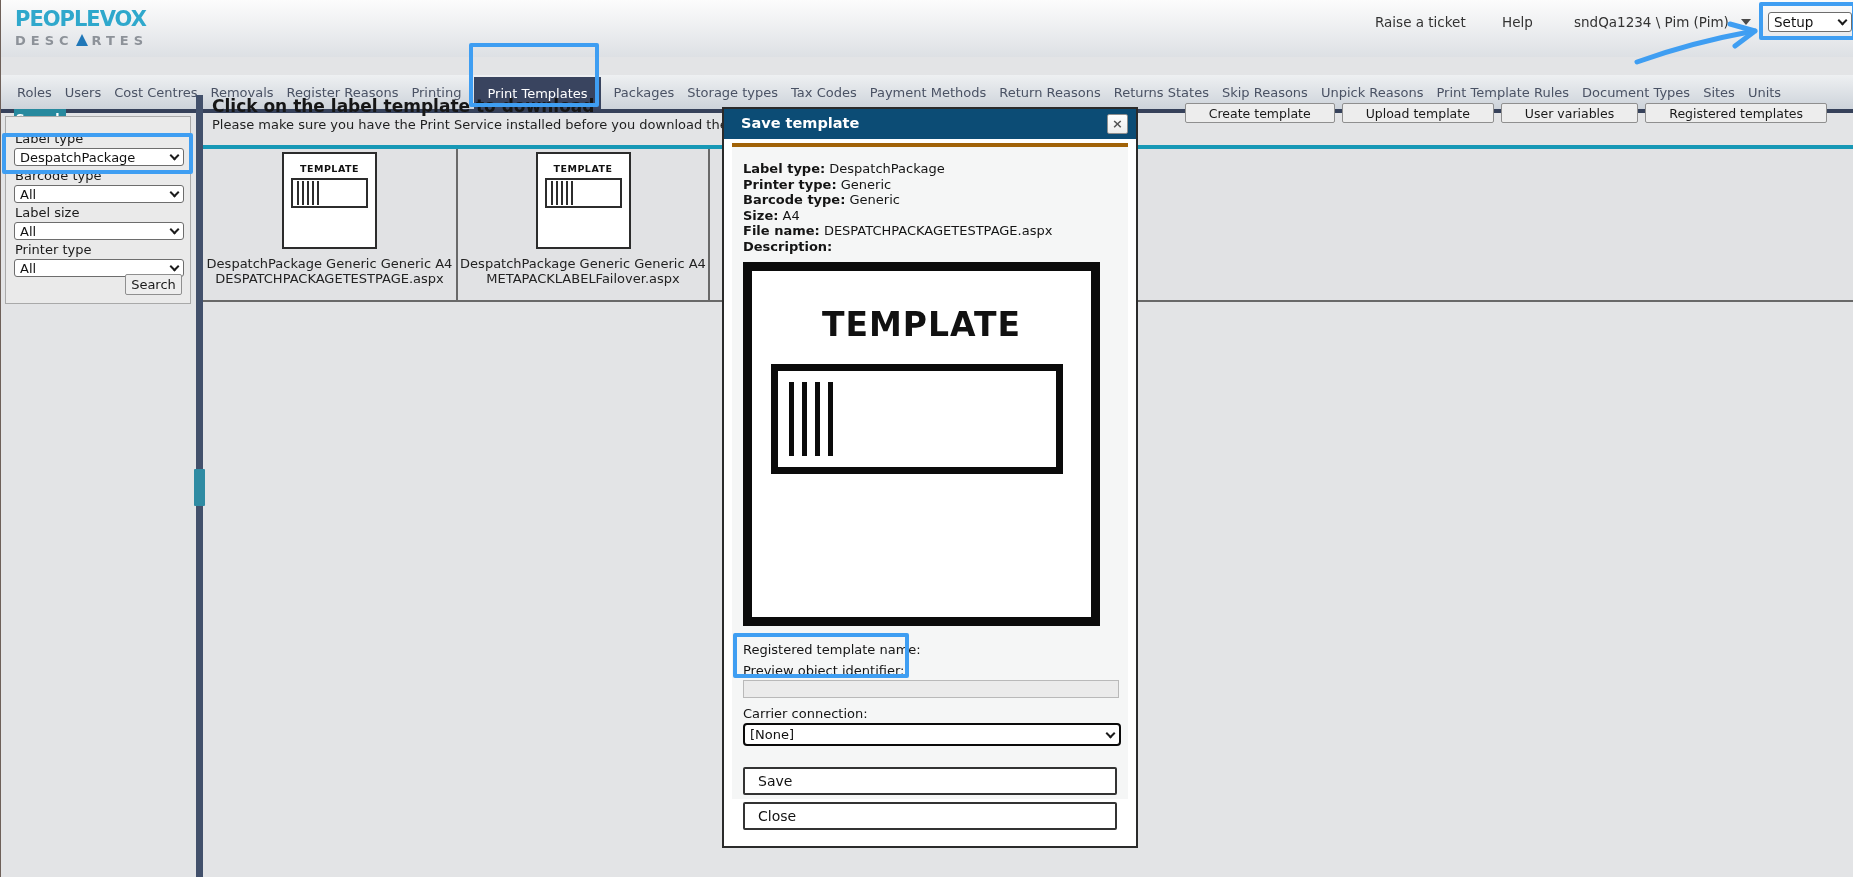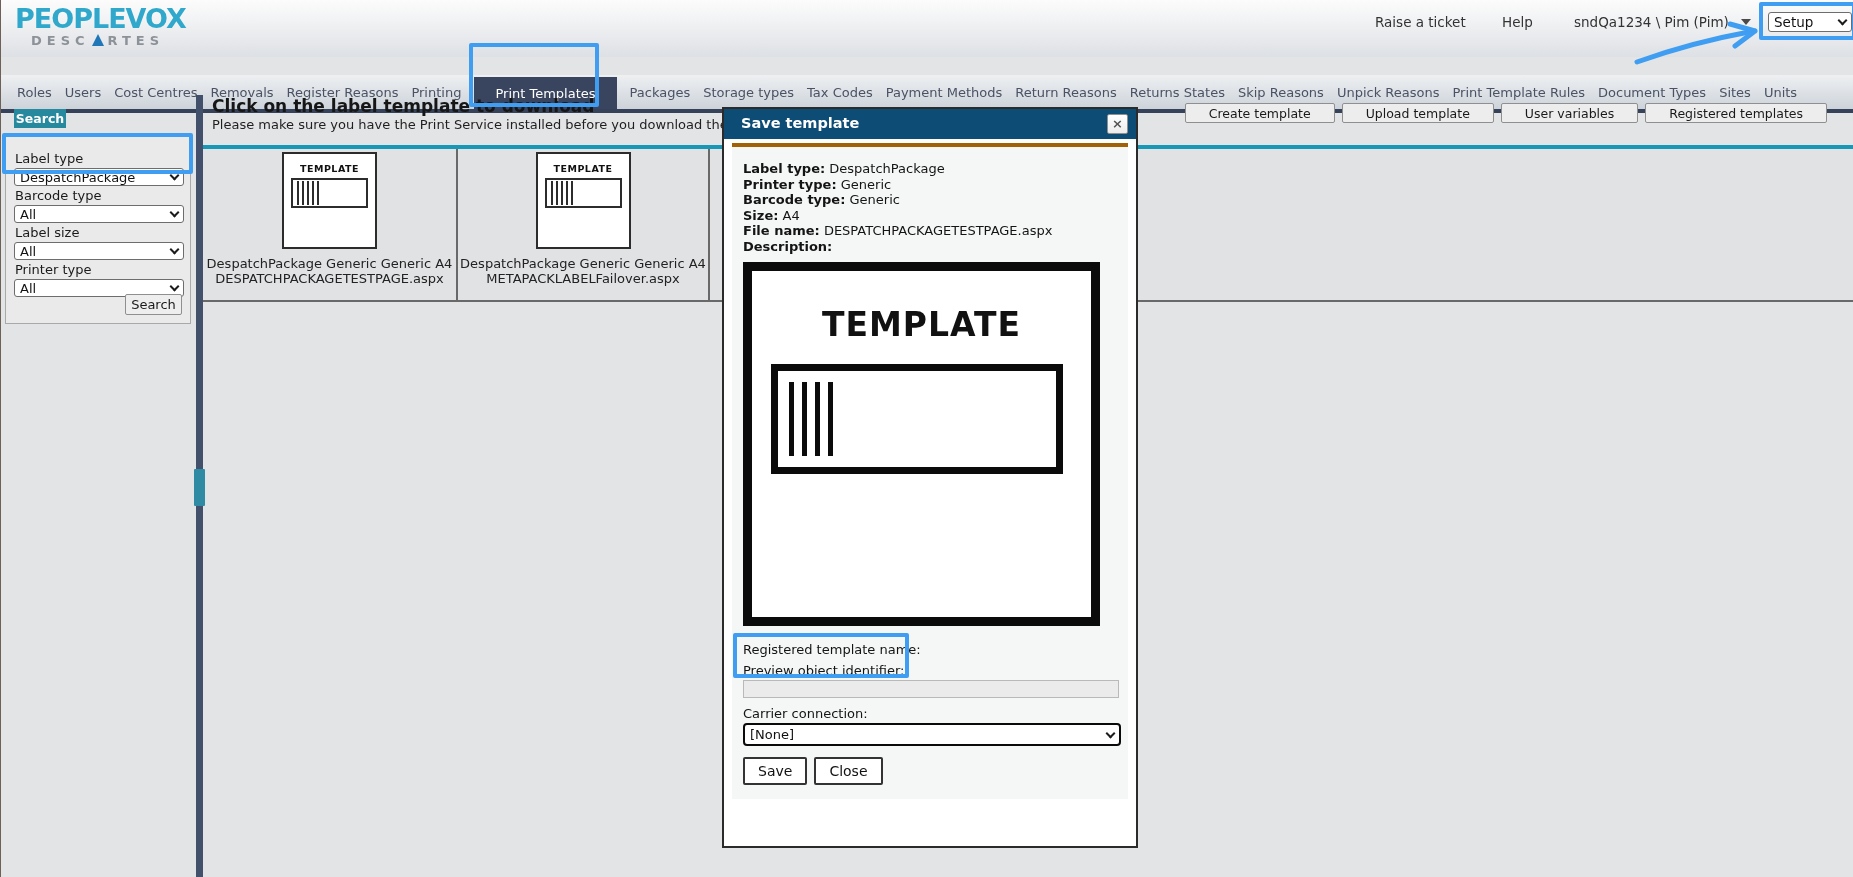--- a/index.html
+++ b/index.html
@@ -4,43 +4,43 @@
 <style>
   * { margin:0; padding:0; box-sizing:border-box; }
   html,body { width:1853px; height:877px; }
   body { font-family:"DejaVu Sans","Liberation Sans",sans-serif; font-size:13px; color:#222; }
   #app { position:relative; width:1853px; height:877px; overflow:hidden; background:#e3e4e6; border-left:1px solid #6e6059; }
 
   
   .header { position:absolute; left:0; top:0; width:1853px; height:57px;
             background:linear-gradient(#fcfcfc,#e7e9ec 70%,#dde0e4); }
   .logo { position:absolute; left:14px; top:4px; }
-  .logo-primary { font-size:27px; font-weight:bold; letter-spacing:-1px; color:#2fa8cc; line-height:30px; }
-  .logo-secondary { display:flex; gap:2px; color:#8d9299; font-size:13px; font-weight:bold; letter-spacing:5px; line-height:14px;margin-left:16px; }
+  .logo-primary { font-size:21px; font-weight:bold; letter-spacing:-1px; color:#2fa8cc; line-height:30px; }
+  .logo-secondary { display:flex; gap:2px; color:#8d9299; font-size:13px; font-weight:bold; letter-spacing:5px; line-height:14px; }
   .logo-tri { width:0; height:0; border-left:6px solid transparent; border-right:6px solid transparent; border-bottom:12px solid #2077b8; margin:0 2px 1px 0; }
   .hdr-link { position:absolute; top:14px; font-size:13.5px; color:#333; cursor:pointer; }
   .hdr-user { position:absolute; top:14px; left:1573px; font-size:13.5px; color:#333; display:flex; align-items:center; gap:12px; cursor:pointer; }
   .caret { width:0; height:0; border-left:5px solid transparent; border-right:5px solid transparent; border-top:6px solid #4a4a4a; }
 
   
   .select { background:#fff; border:1px solid #6d6d6d; border-radius:3px; display:flex; align-items:center; justify-content:space-between; padding:0 5px 0 5px; color:#111; }
   .chev { width:7px; height:7px; border-right:2px solid #1c1c1c; border-bottom:2px solid #1c1c1c; transform:rotate(45deg); margin-top:-3px; flex:none; }
   .setup-select { position:absolute; left:1767px; top:12px; width:84px; height:20px; font-size:13.5px; }
 
   
   .nav { position:absolute; left:0; top:75px; width:1853px; height:38px;
          background:linear-gradient(#eef0f2,#cdd3da); border-bottom:4px solid #36415a;
          display:flex; align-items:center; gap:13px; padding-left:16px; }
   .nav-item { font-size:13px; color:#4a5264; white-space:nowrap; cursor:pointer; }
-  .nav-item.active { background:#39445f; color:#fff; height:32px; display:flex; align-items:center; padding:0 21px; margin-top:2px; }
+  .nav-item.active { background:#39445f; color:#fff; height:32px; display:flex; align-items:center; padding:0 13px; margin-top:2px; }
 
   
   .search-tab { position:absolute; left:13px; top:109px; width:52px; height:19px; background:#27899e; color:#fff;
                 font-size:12.5px; font-weight:bold; display:flex; align-items:center; justify-content:center; }
-  .search-panel { position:absolute; left:4px; top:136px; width:186px; height:188px; background:#eaeaea; border:1px solid #a9a9a9; padding:12px 6px; }
+  .search-panel { position:absolute; left:4px; top:116px; width:186px; height:188px; background:#eaeaea; border:1px solid #a9a9a9; padding:12px 6px; }
   .field-label { font-size:13px; color:#1a1a1a; margin:2px 0 2px 3px; }
   .field-select { width:170px; height:18px; font-size:13px; margin-left:2px; cursor:pointer; }
   .search-btn { position:absolute; right:8px; bottom:8px; width:57px; height:21px; background:#eee; border:1px solid #8f8f8f; border-radius:2px;
                 font-size:13px; color:#1a1a1a; display:flex; align-items:center; justify-content:center; cursor:pointer; }
 
   
   .splitter { position:absolute; left:195px; top:95px; width:7px; height:782px; background:#42506b; }
   .splitter-handle { position:absolute; left:193px; top:469px; width:11px; height:37px; background:#2f8ba3; border-radius:1px; cursor:pointer; }
 
   
@@ -71,21 +71,21 @@
   .info-line b { font-weight:bold; }
   .preview { width:357px; height:364px; background:#fff; border:9px solid #0b0b0b; margin-top:8px; position:relative; }
   .preview-title { text-align:center; margin-top:34px; font-size:33px; font-weight:bold; letter-spacing:1px; color:#111; }
   .preview-barcode { position:absolute; left:19px; top:93px; width:292px; height:110px; border:7px solid #0b0b0b;
                      display:flex; align-items:center; gap:8px; padding-left:11px; }
   .preview-barcode b { display:block; width:5px; height:74px; background:#0b0b0b; }
   .form-label { font-size:13px; color:#141414; margin-top:6px; }
   .text-input { width:376px; height:18px; border:1px solid #767676; background:#fff; font-family:inherit; font-size:13px; padding:0 4px; margin-top:2px; display:block; }
   .text-input.disabled { background:#ebebeb; border-color:#b9b9b9; }
   .carrier-select { width:378px; height:23px; border:2px solid #0a0a0a; border-radius:4px; font-size:13px; margin-top:2px; cursor:pointer; }
-  .modal-btns { margin-top:11px; display:flex; gap:7px; }
+  .modal-btns { margin-top:21px; display:flex; gap:7px;flex-direction:column; }
   .modal-btn { height:28px; padding:0 13px; background:#fff; border:2px solid #333; border-radius:2px; font-size:14px; color:#111;
                display:flex; align-items:center; cursor:pointer; }
 
   
   .ann-box { position:absolute; border:4px solid #3f9ef2; border-radius:2px; z-index:50; pointer-events:none; }
   #ann-nav { left:468px; top:43px; width:130px; height:64px; }
   #ann-labeltype { left:1px; top:133px; width:191px; height:41px; }
   #ann-regname { left:732px; top:633px; width:176px; height:45px; }
   #ann-setup { left:1758px; top:2px; width:97px; height:38px; }
   #ann-arrow { position:absolute; left:1620px; top:20px; z-index:51; pointer-events:none; }

